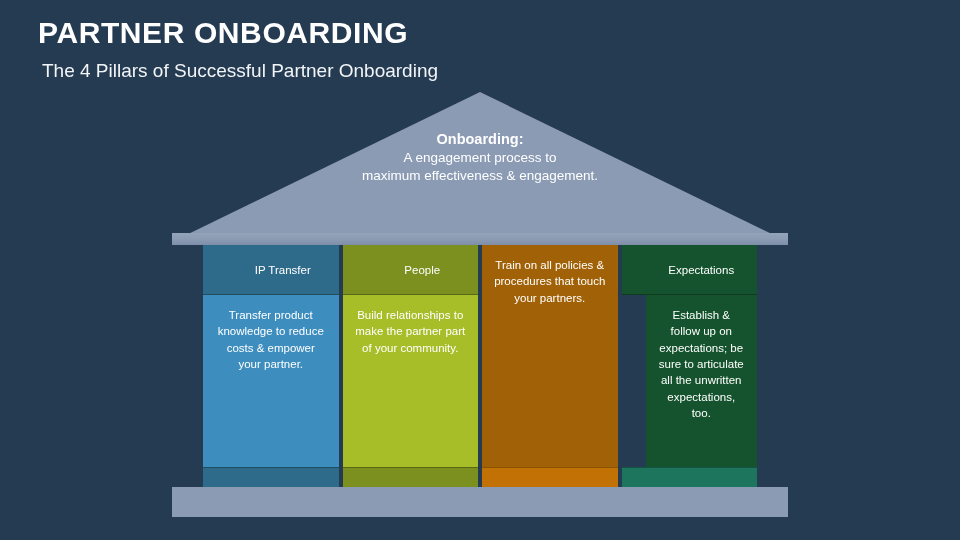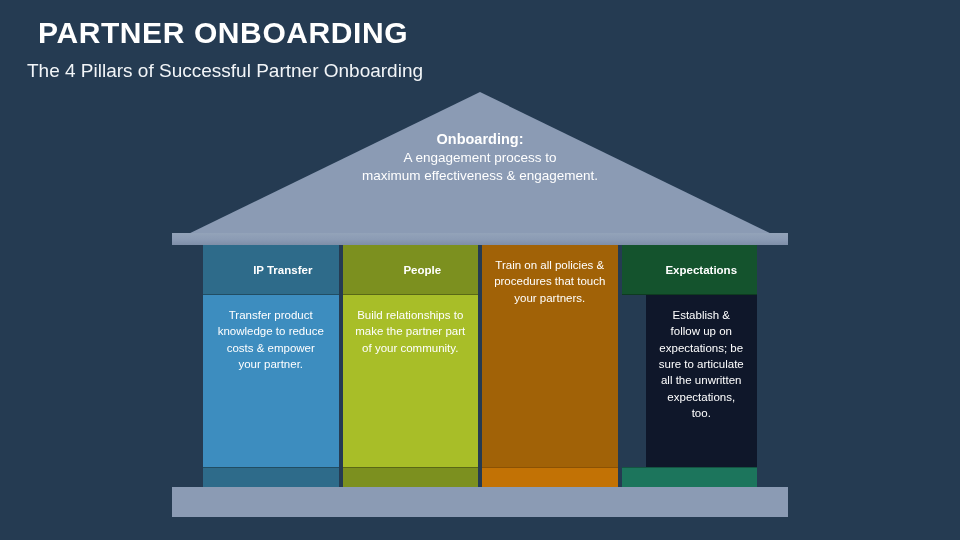--- a/index.html
+++ b/index.html
@@ -16,21 +16,21 @@
   }
 
   
   #title {
     position:absolute; left:38px; top:16px;
     font-size:30px; font-weight:bold;
     letter-spacing:0.6px;
     color:#ffffff;
   }
   #subtitle {
-    position:absolute; left:27px; top:60px;
+    position:absolute; left:42px; top:60px;
     font-size:19px; font-weight:normal;
     color:#f2f5f8;
   }
 
   
   #roof {
     position:absolute;
     left:180px; top:92px;
     width:600px; height:146px;
   }
@@ -66,21 +66,21 @@
   }
   .pillar {
     flex:1 1 0;
     display:flex; flex-direction:column;
     position:relative;
   }
   .pillar-head {
     height:50px;
     display:flex; align-items:center; justify-content:center;
     color:#ffffff;
-    font-size:11.5px; font-weight:bold;
+    font-size:11.5px; font-weight:normal;
     text-align:center;
     border-bottom:1px solid rgba(0,0,0,0.28);
     padding-left:24px;
   }
   .pillar-body {
     flex:1 1 auto;
     padding:12px 12px 0 12px;
     text-align:center;
     color:#ffffff;
     font-size:11.5px;
@@ -134,21 +134,21 @@
       <div class="pillar-foot" style="background:#7c901f;"></div>
     </div>
 
     <div class="pillar">
       <div class="pillar-body" style="background:#a16207;">Train on all policies &amp; procedures that touch your partners.</div>
       <div class="pillar-foot" style="background:#c27205;"></div>
     </div>
 
     <div class="pillar">
       <div class="pillar-head" style="background:#14532d;">Expectations</div>
-      <div class="pillar-body" style="background:#0f172a;margin-left:24px;">Establish &amp; follow up on expectations; be sure to articulate all the unwritten expectations, too.</div>
+      <div class="pillar-body" style="background:#14532d;margin-left:24px;">Establish &amp; follow up on expectations; be sure to articulate all the unwritten expectations, too.</div>
       <div class="pillar-foot" style="background:#1c755c;"></div>
     </div>
 
   </div>
 
   <div id="base"></div>
 
 </div>
 
 </body></html>

